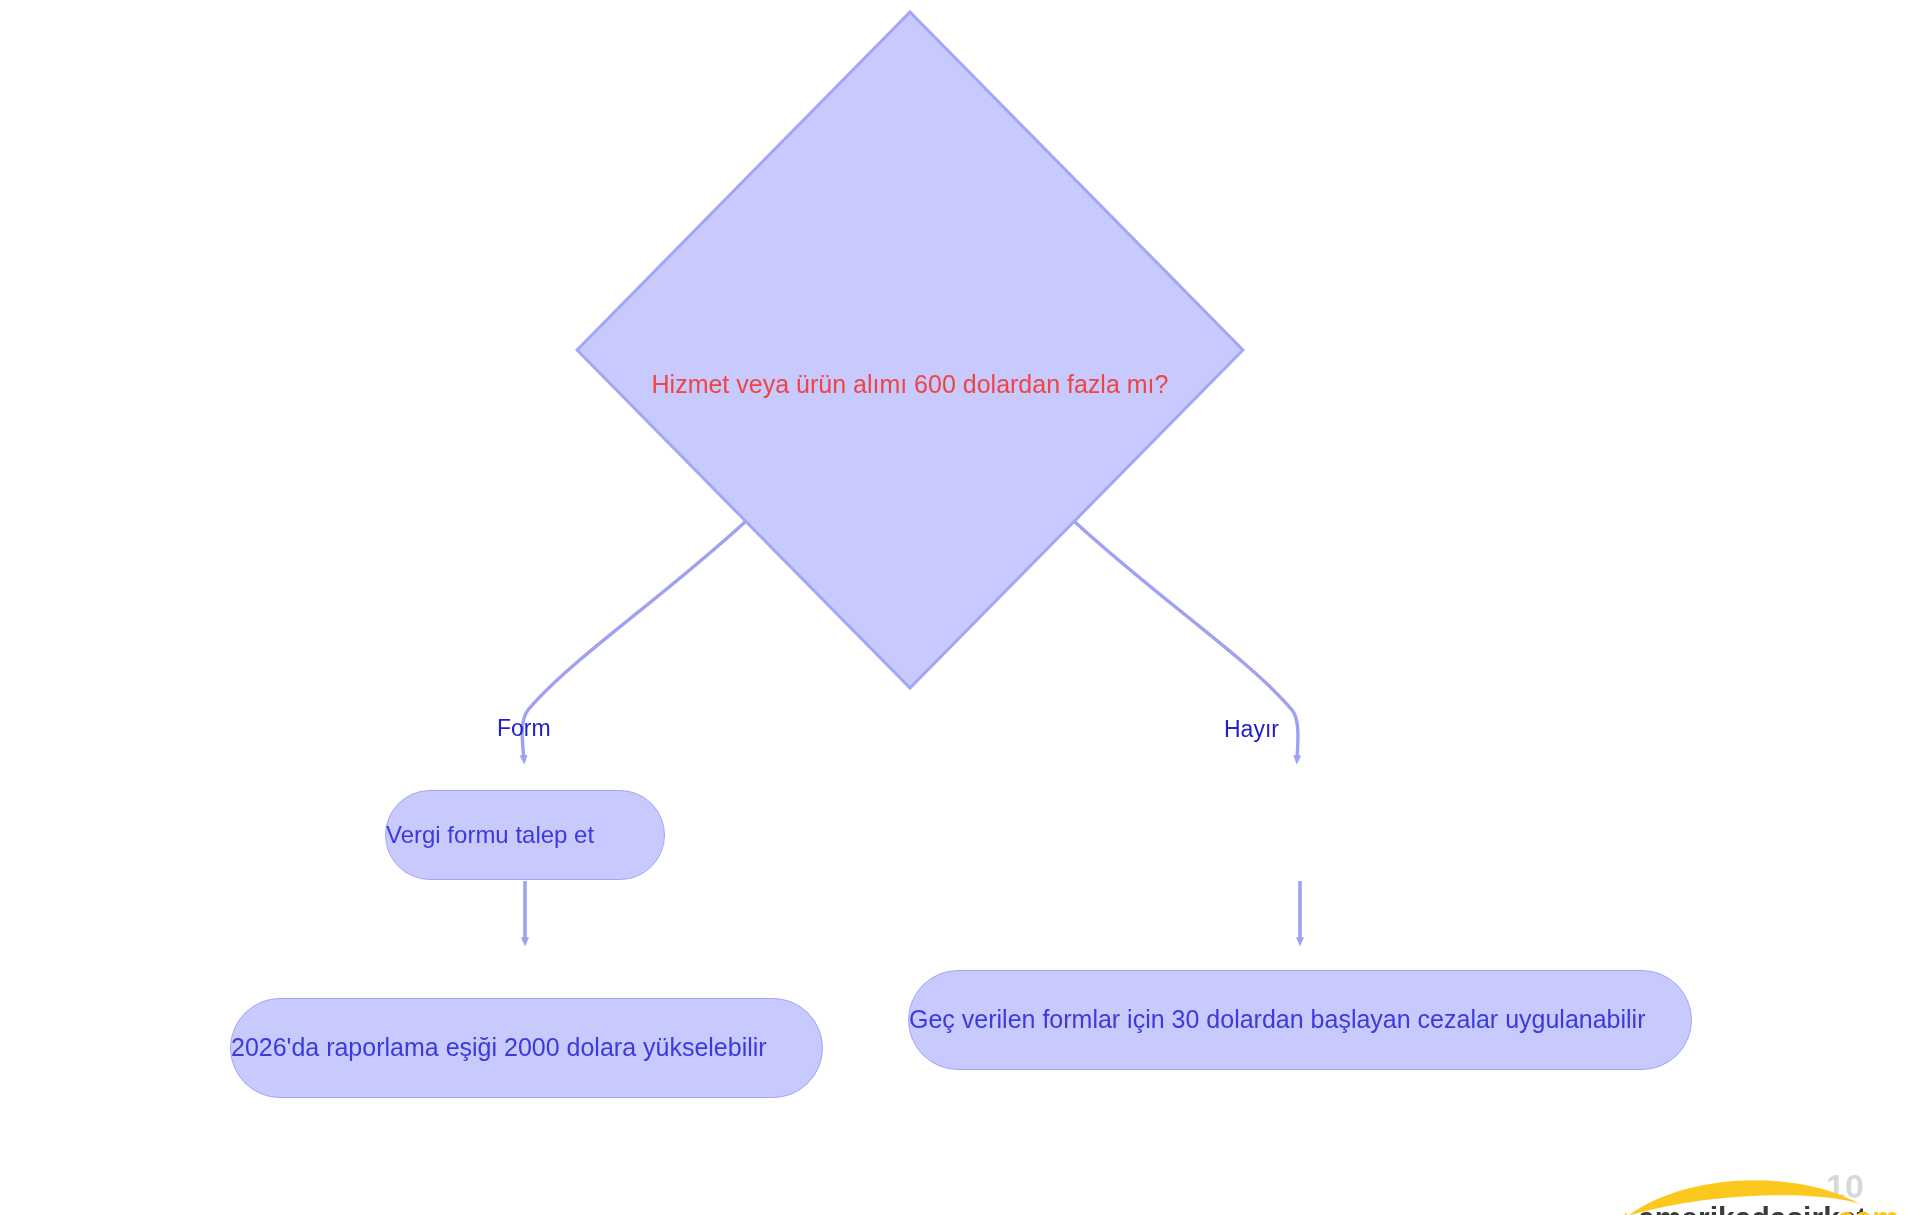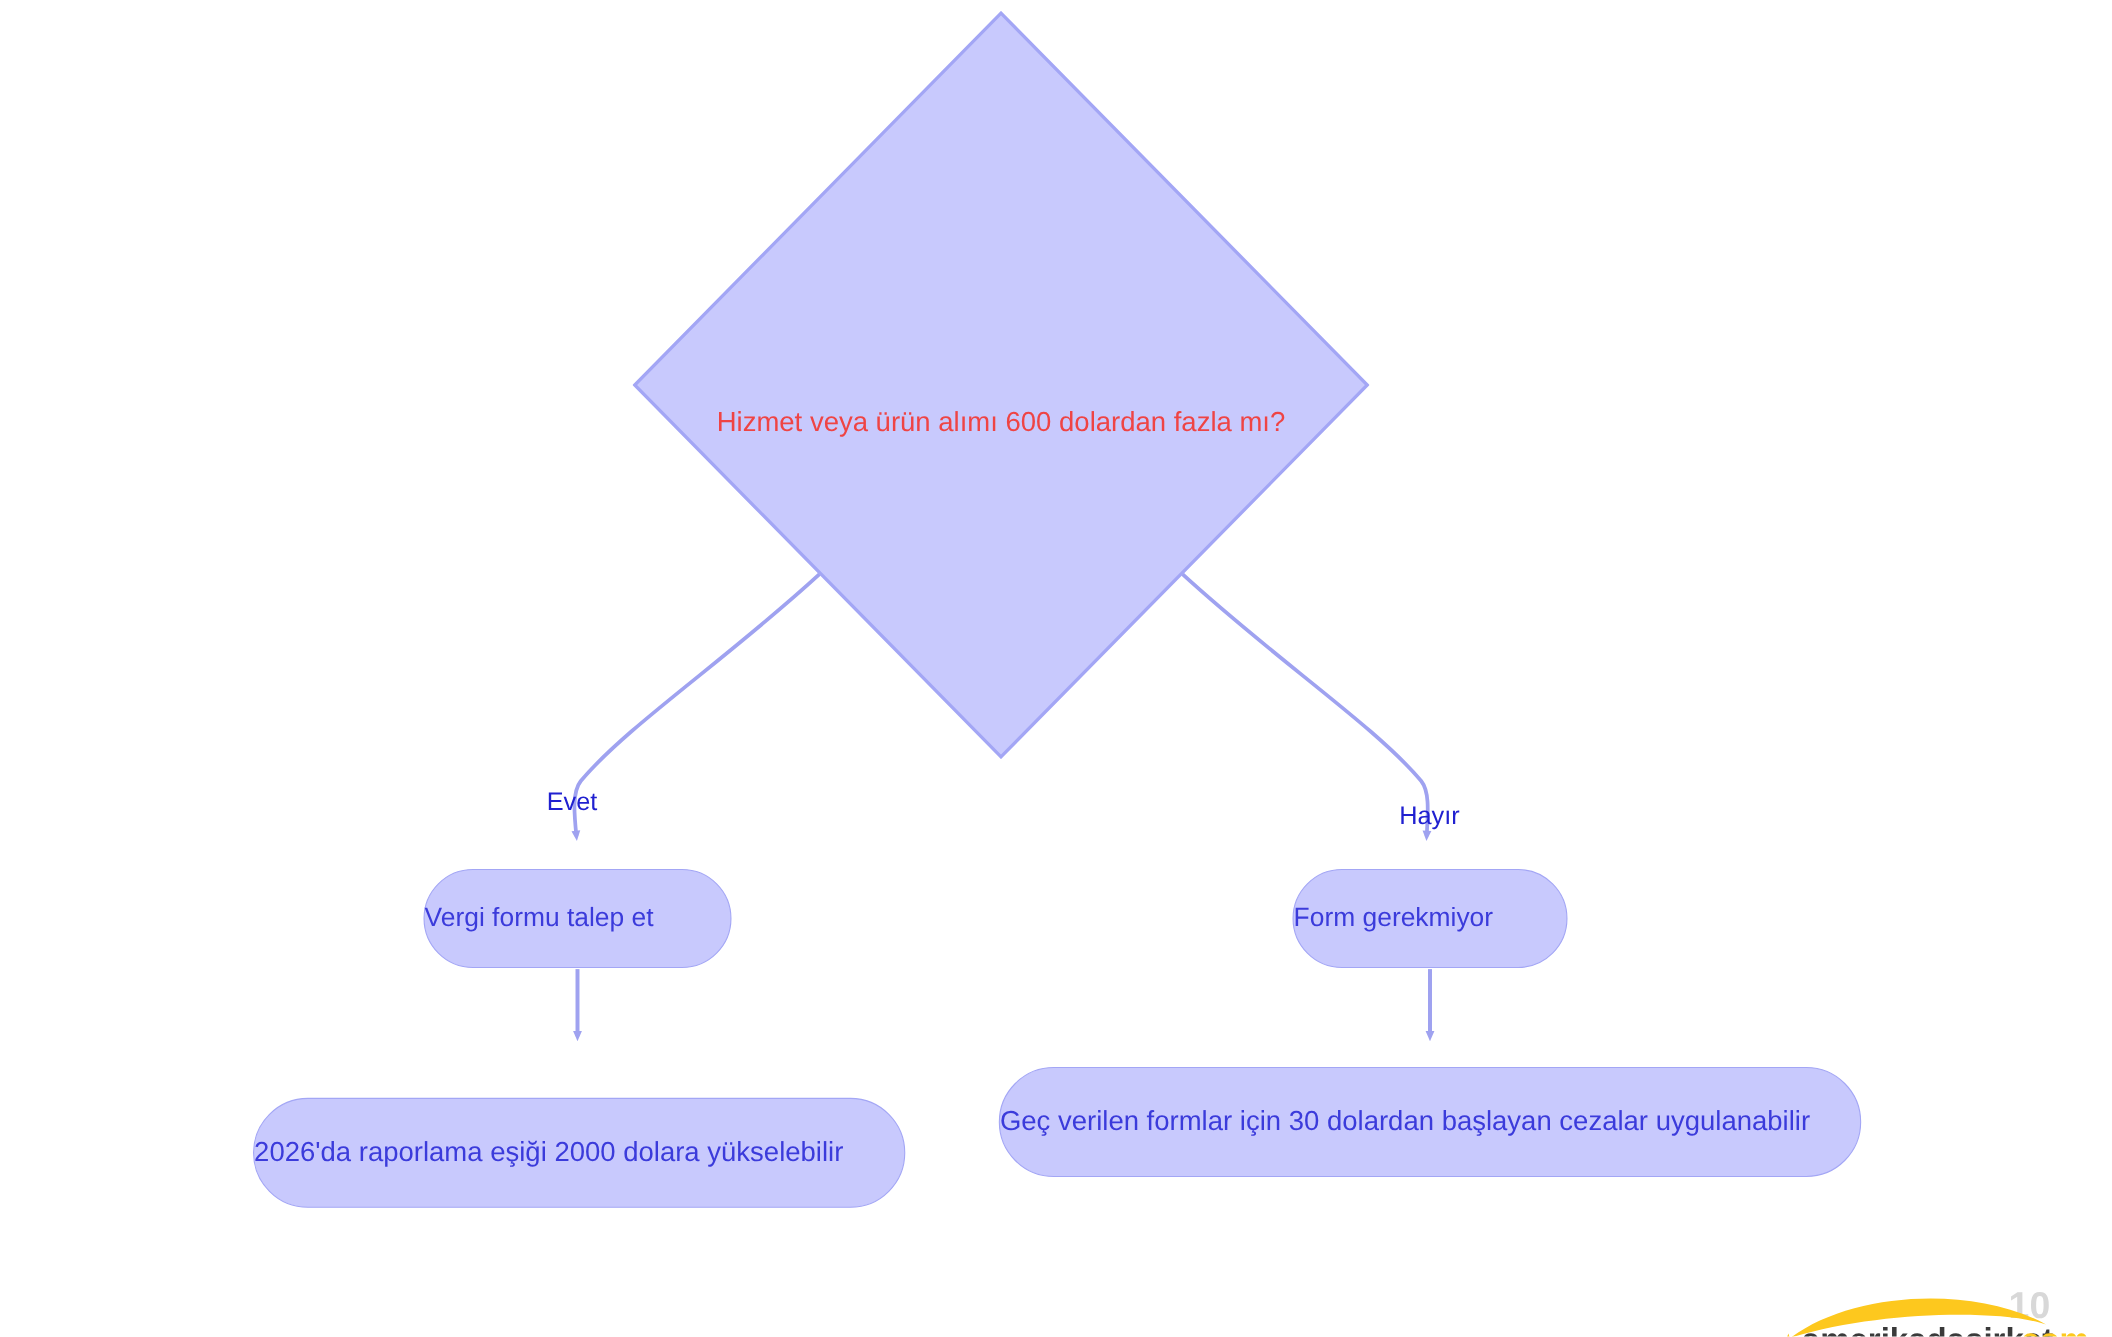--- a/index.html
+++ b/index.html
@@ -118,23 +118,22 @@
     color: #2020d0;
     font-size: 23px;
     white-space: nowrap;
     background: transparent;
   }
   #edge-label-yes {
     left: 497px;
     top: 715px;
   }
   #edge-label-no {
-    left: 1272px;
+    left: 1224px;
     top: 716px;
-    margin-top: 12px;
   }
 
   
   #brand-logo {
     position: absolute;
     left: 1614px;
     top: 1156px;
     width: 290px;
     height: 84px;
   }
@@ -163,30 +162,27 @@
     <path d="M 1300,881 L 1300,942" fill="none" stroke="#9fa2f0" stroke-width="3.6" marker-end="url(#arrowhead)"></path>
   </svg>
 
   <div class="diamond-wrap">
     <svg class="diamond-shape" viewBox="0 0 670 680" preserveAspectRatio="none" xmlns="http://www.w3.org/2000/svg">
       <polygon points="335,2 668,340 335,678 2,340" fill="#c8c9fd" stroke="#a3a6f5" stroke-width="3"></polygon>
     </svg>
     <div class="diamond-label">Hizmet veya ürün alımı 600 dolardan fazla mı?</div>
   </div>
 
-  <div class="edge-label" id="edge-label-yes">Evet</div>
+  <div class="edge-label" id="edge-label-yes">Form</div>
   <div class="edge-label" id="edge-label-no">Hayır</div>
 
   <div class="node pill" id="node-request-form">
     <span>Vergi formu talep et</span>
   </div>
 
-  <div class="node pill" id="node-no-form">
-    <span>Form gerekmiyor</span>
-  </div>
 
   <div class="node pill" id="node-threshold-2026">
     <span>2026'da raporlama eşiği 2000 dolara yükselebilir</span>
   </div>
 
   <div class="node pill" id="node-late-penalties">
     <span>Geç verilen formlar için 30 dolardan başlayan cezalar uygulanabilir</span>
   </div>
 
   <div id="brand-logo">

